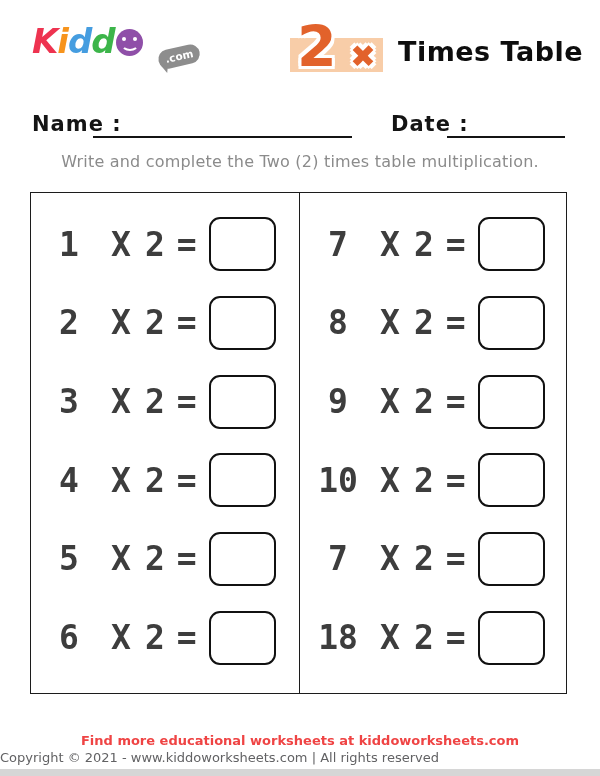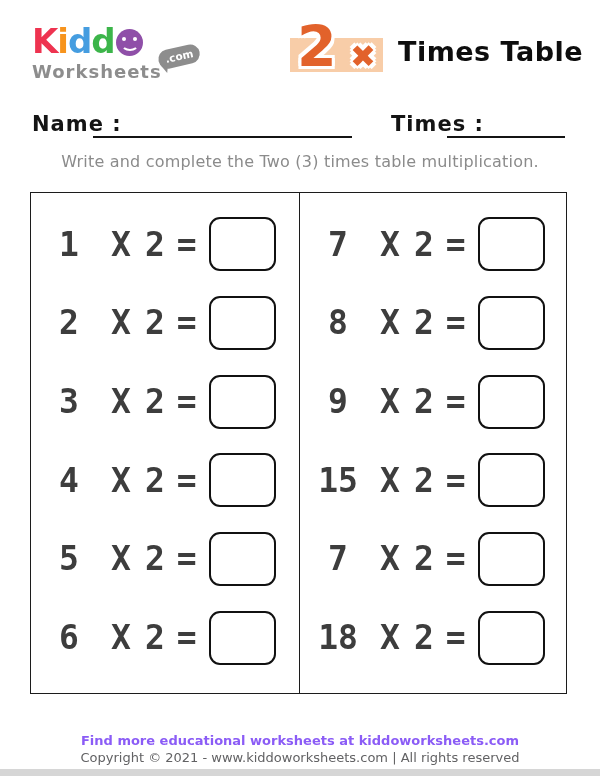--- a/index.html
+++ b/index.html
@@ -3,21 +3,21 @@
 <meta charset="utf-8">
 <style>
   html,body{margin:0;padding:0;}
   body{
     width:600px;height:776px;position:relative;overflow:hidden;
     background:#ffffff;font-family:"DejaVu Sans","Liberation Sans",sans-serif;
   }
   
   .logo{position:absolute;left:32px;top:24px;width:170px;}
   .brand{font-size:34px;font-weight:800;letter-spacing:-1px;line-height:1;white-space:nowrap;}
-  .brand span{display:inline-block;}
+  .brand span{display:inline-block;font-style:italic;}
   .smiley{
     display:inline-block;width:27px;height:27px;border-radius:50%;
     position:relative;top:3px;margin-left:1px;background:#8f4fa8;
   }
   .smiley i{position:absolute;display:block;}
   .smiley .eye{width:4px;height:4px;border-radius:50%;background:#fff;top:8px;}
   .smiley .eye.l{left:6px;} .smiley .eye.r{right:6px;}
   .smiley .mouth{left:5px;top:8px;width:14px;height:10px;border:2.5px solid transparent;
     border-bottom-color:#fff;border-radius:50%;}
   .subtitle-row{margin-top:3px;position:relative;}
@@ -64,54 +64,53 @@
   .eq-num{width:56px;text-align:center;}
   .eq-op{margin-left:14px;}
   .eq-mul{margin-left:14px;}
   .eq-eq{margin-left:12px;}
   .ans-box{
     margin-left:12px;width:63px;height:50px;box-sizing:content-box;
     border:2.5px solid #111;border-radius:11px;background:#fff;
   }
   
   .footer-find{position:absolute;top:733px;left:0;right:0;text-align:center;
-    font-size:13px;font-weight:600;color:#8b5cf6;}
-  .footer-copy{position:absolute;top:750px;left:0;right:0;text-align:center;
+    font-size:13px;font-weight:600;color:#ef4444;}
+  .footer-copy{position:absolute;top:750px;left:0;right:0;
     font-size:13px;font-weight:500;color:#626264;}
   .footer-band{position:absolute;left:0;bottom:0;width:600px;height:7px;background:#d6d6d6;}
 </style>
 </head>
 <body>
 
 <div class="page">
 
   <div class="logo">
     <div class="brand">
       <span><span style="color: rgb(238, 51, 80);">K</span><span style="color: rgb(247, 148, 29);">i</span><span style="color: rgb(69, 157, 224);">d</span><span style="color: rgb(60, 181, 74);">d</span></span><span class="smiley" style="background: rgb(143, 79, 168);"><i class="eye l"></i><i class="eye r"></i><i class="mouth"></i></span>
     </div>
     <div class="subtitle-row">
-      <span class="subtitle">Worksheets</span>
       <span class="com-badge">.com</span>
     </div>
   </div>
 
   <div class="title-group">
     <div class="badge">
       <span class="badge-2 outline-w">2</span>
       <span class="badge-x outline-w">✖</span>
     </div>
     <h1 class="page-title">Times Table</h1>
   </div>
 
   <span class="field-label name-label">Name :</span>
   <span class="fill-line name-line"></span>
-  <span class="field-label date-label">Times :</span>
+  <span class="field-label date-label">Date :</span>
   <span class="fill-line date-line"></span>
 
-  <div class="instruction">Write and complete the Two (3) times table multiplication.</div>
+  <div class="instruction">Write and complete the Two (2) times table multiplication.</div>
 
   <div class="sheet">
     <div class="col left">
         <div class="eq-row">
           <span class="eq-t eq-num">1</span>
           <span class="eq-t eq-op">X</span>
           <span class="eq-t eq-mul">2</span>
           <span class="eq-t eq-eq">=</span>
           <span class="ans-box"></span>
         </div>
@@ -167,21 +166,21 @@
           <span class="ans-box"></span>
         </div>
         <div class="eq-row">
           <span class="eq-t eq-num">9</span>
           <span class="eq-t eq-op">X</span>
           <span class="eq-t eq-mul">2</span>
           <span class="eq-t eq-eq">=</span>
           <span class="ans-box"></span>
         </div>
         <div class="eq-row">
-          <span class="eq-t eq-num">15</span>
+          <span class="eq-t eq-num">10</span>
           <span class="eq-t eq-op">X</span>
           <span class="eq-t eq-mul">2</span>
           <span class="eq-t eq-eq">=</span>
           <span class="ans-box"></span>
         </div>
         <div class="eq-row">
           <span class="eq-t eq-num">7</span>
           <span class="eq-t eq-op">X</span>
           <span class="eq-t eq-mul">2</span>
           <span class="eq-t eq-eq">=</span>

